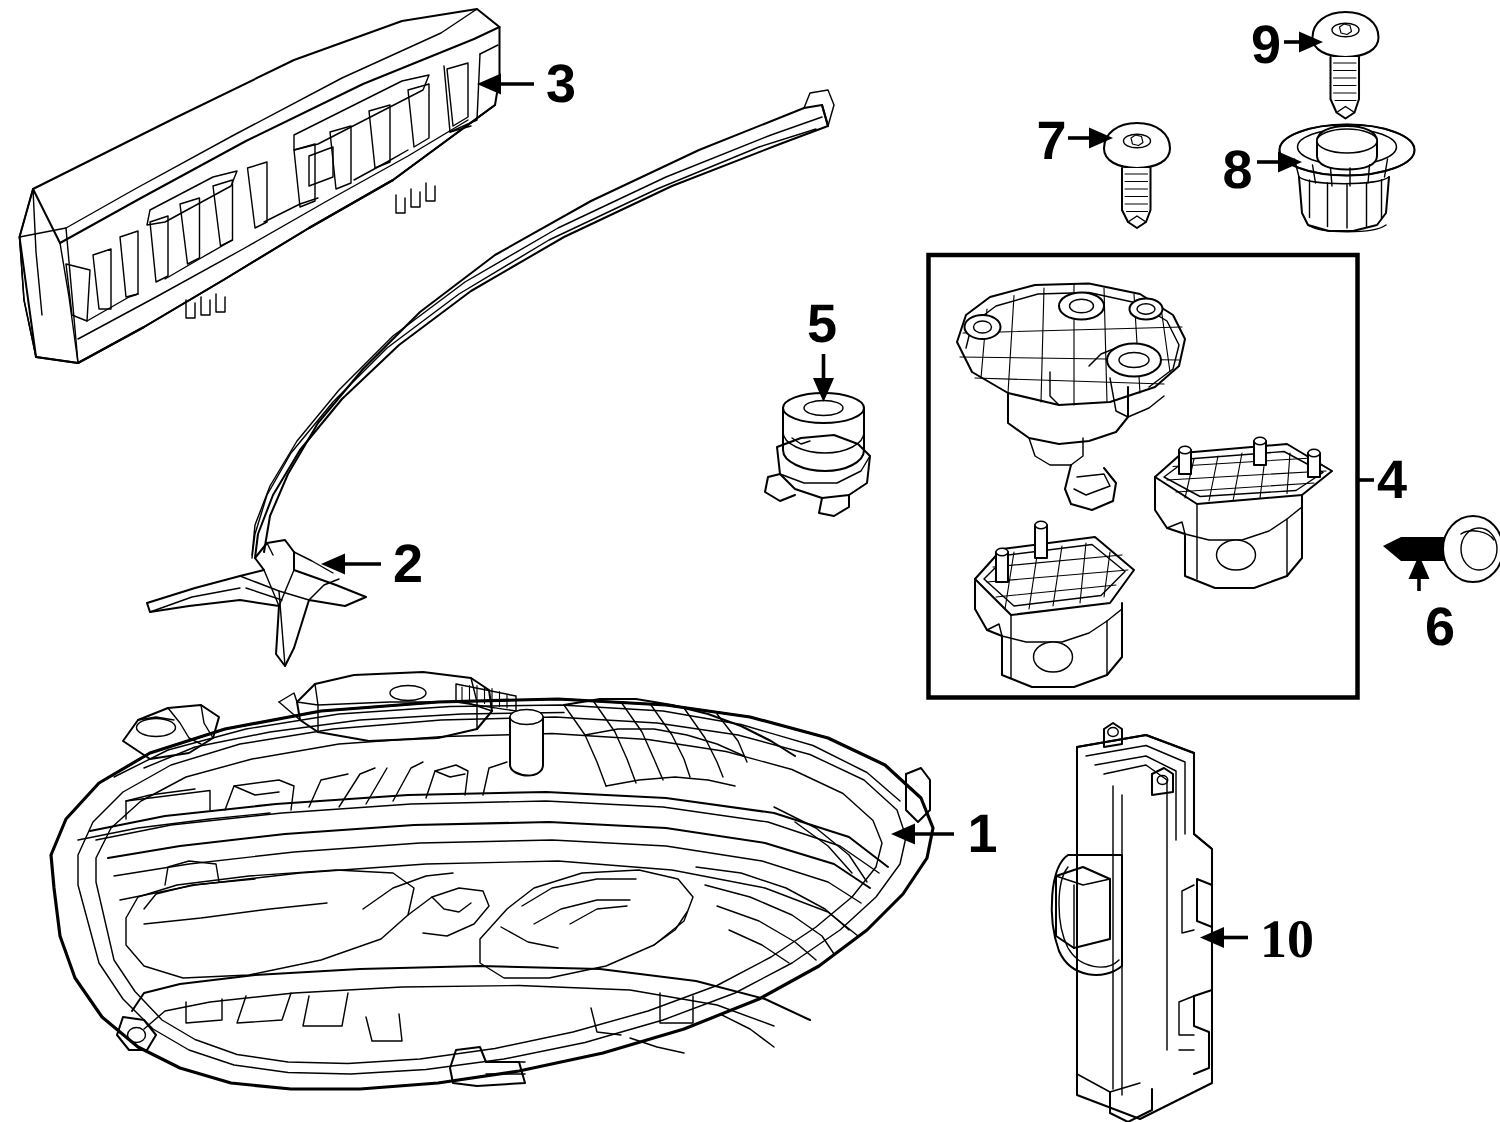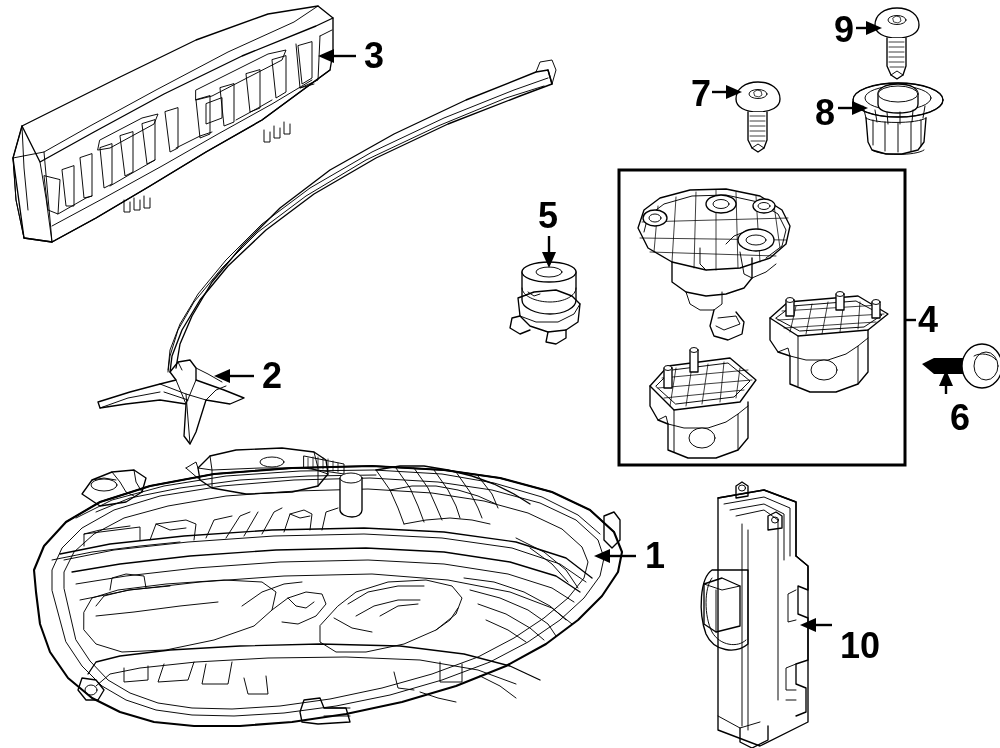--- a/index.html
+++ b/index.html
@@ -569,15 +569,15 @@
 
   <div class="callout-num" style="left:645px; top:538px;">1</div>
   <div class="callout-num" style="left:262px; top:358px;">2</div>
   <div class="callout-num" style="left:364px; top:38px;">3</div>
   <div class="callout-num" style="left:918px; top:302px;">4</div>
   <div class="callout-num" style="left:538px; top:198px;">5</div>
   <div class="callout-num" style="left:950px; top:400px;">6</div>
   <div class="callout-num" style="left:691px; top:76px;">7</div>
   <div class="callout-num" style="left:815px; top:95px;">8</div>
   <div class="callout-num" style="left:834px; top:12px;">9</div>
-  <div class="callout-num" style="left:840px; top:628px;">10</div>
+  <div class="callout-num" style="left:840px; top:608px;font-family:Liberation Serif, serif;">10</div>
 
 </div>
 
 </body></html>

